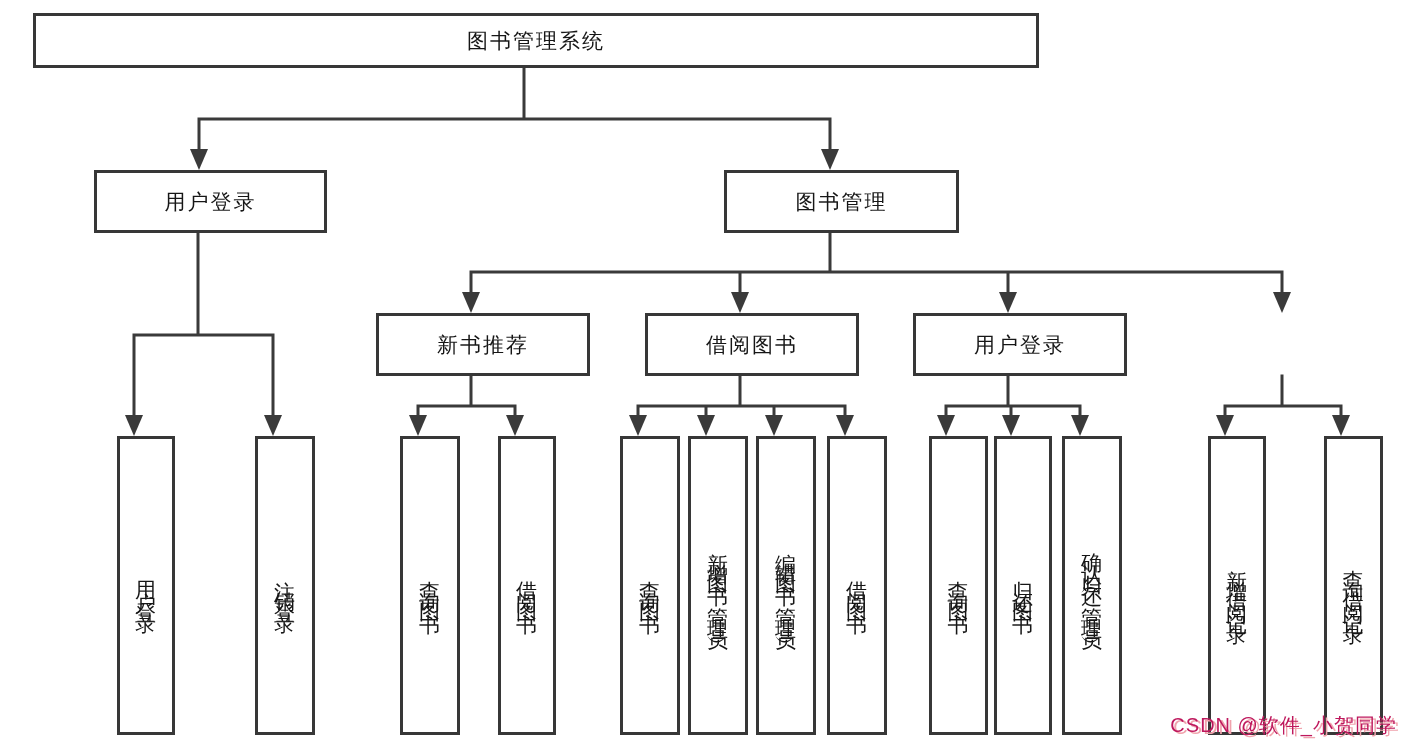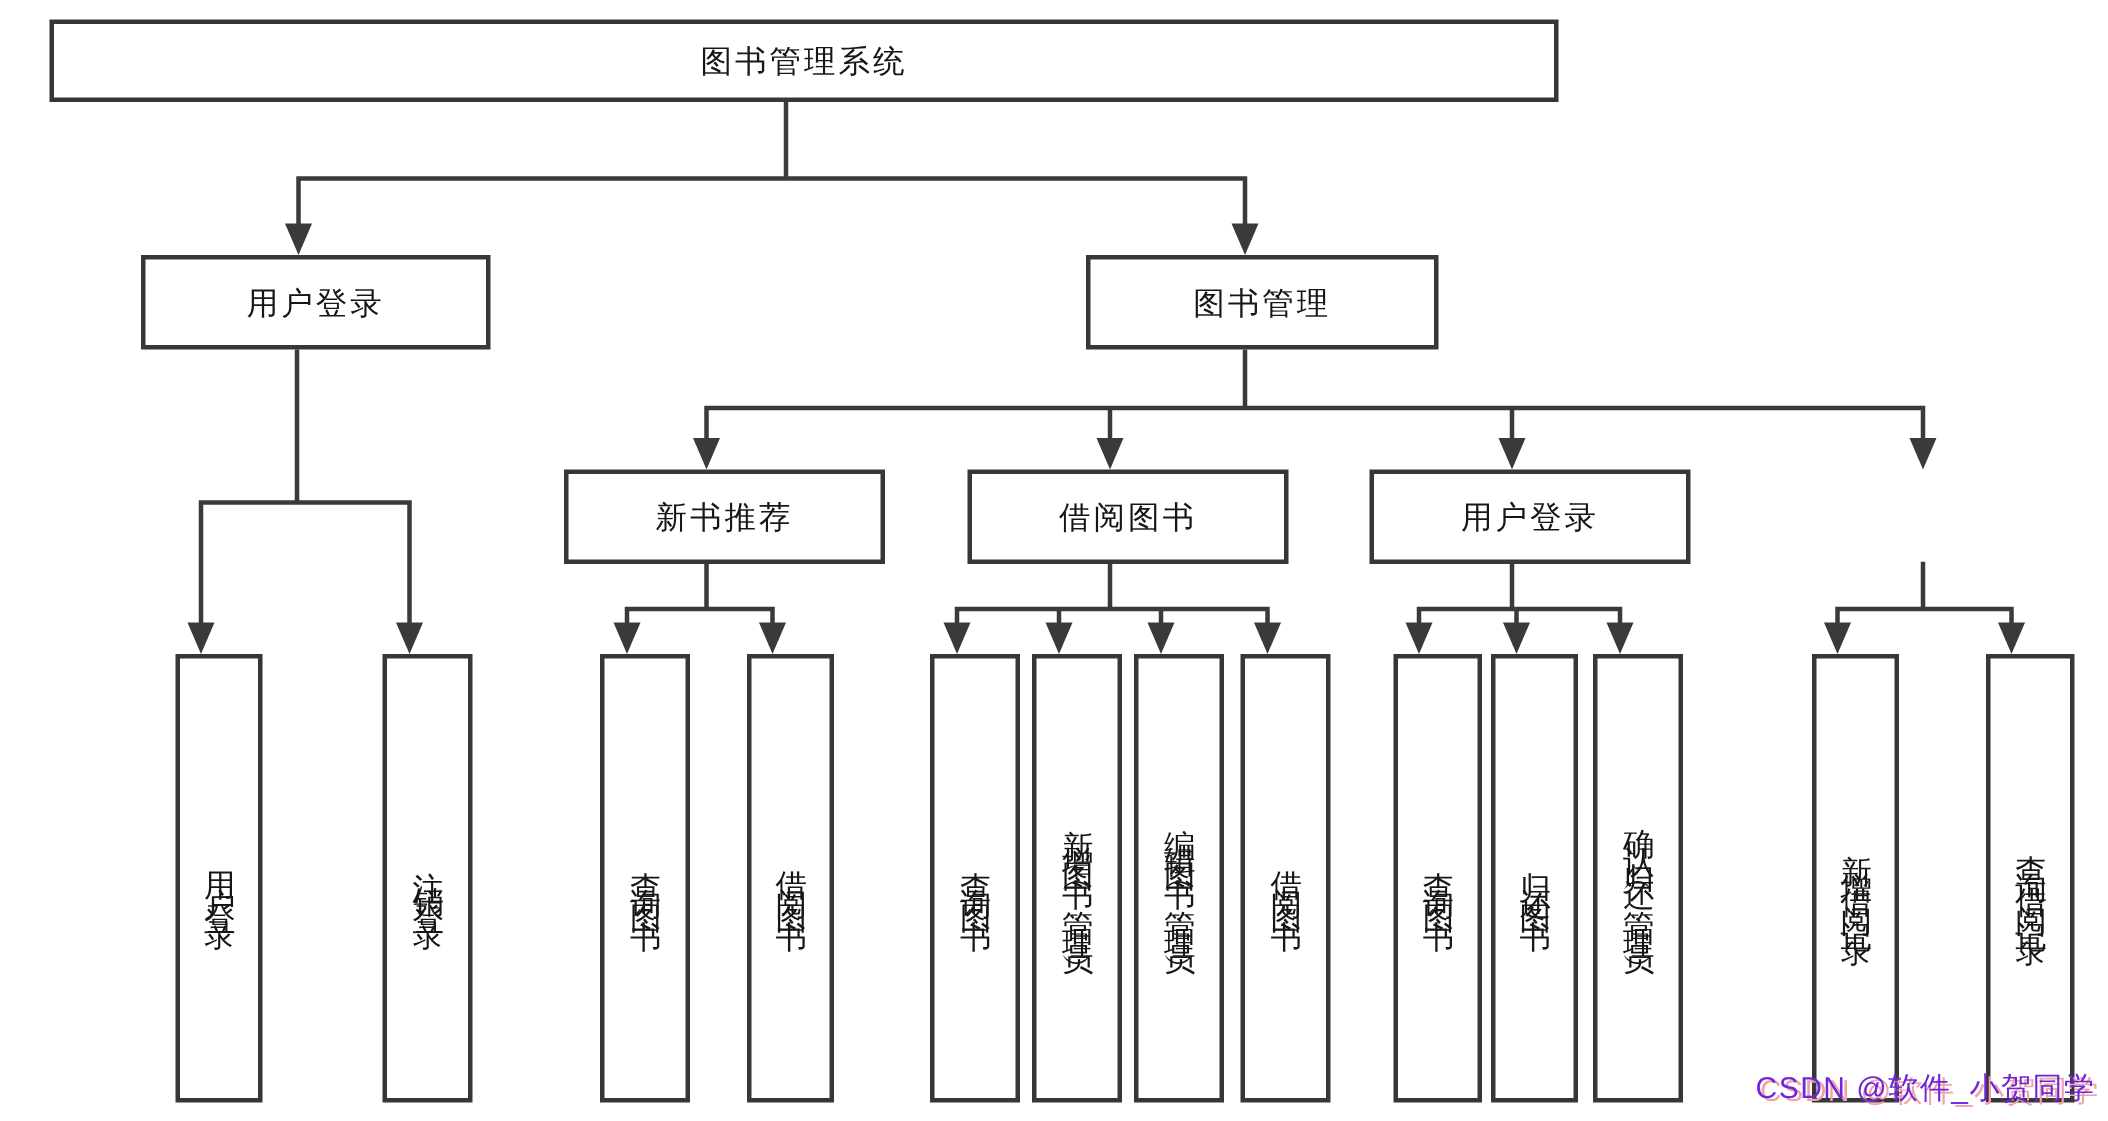--- a/index.html
+++ b/index.html
@@ -42,21 +42,21 @@
     letter-spacing: 11px;
     white-space: nowrap;
   }
   .watermark {
     position: absolute;
     right: 8px;
     top: 712px;
     z-index: 3;
     font-size: 20px;
     letter-spacing: 1px;
-    color: #6d28d9;
+    color: #be185d;
     text-shadow: 3px 2px 0 #f0a3ad;
     white-space: nowrap;
   }
 </style>
 </head>
 <body>
 
 <div class="canvas">
 
   <svg class="connectors" viewBox="0 0 1405 747" xmlns="http://www.w3.org/2000/svg">

